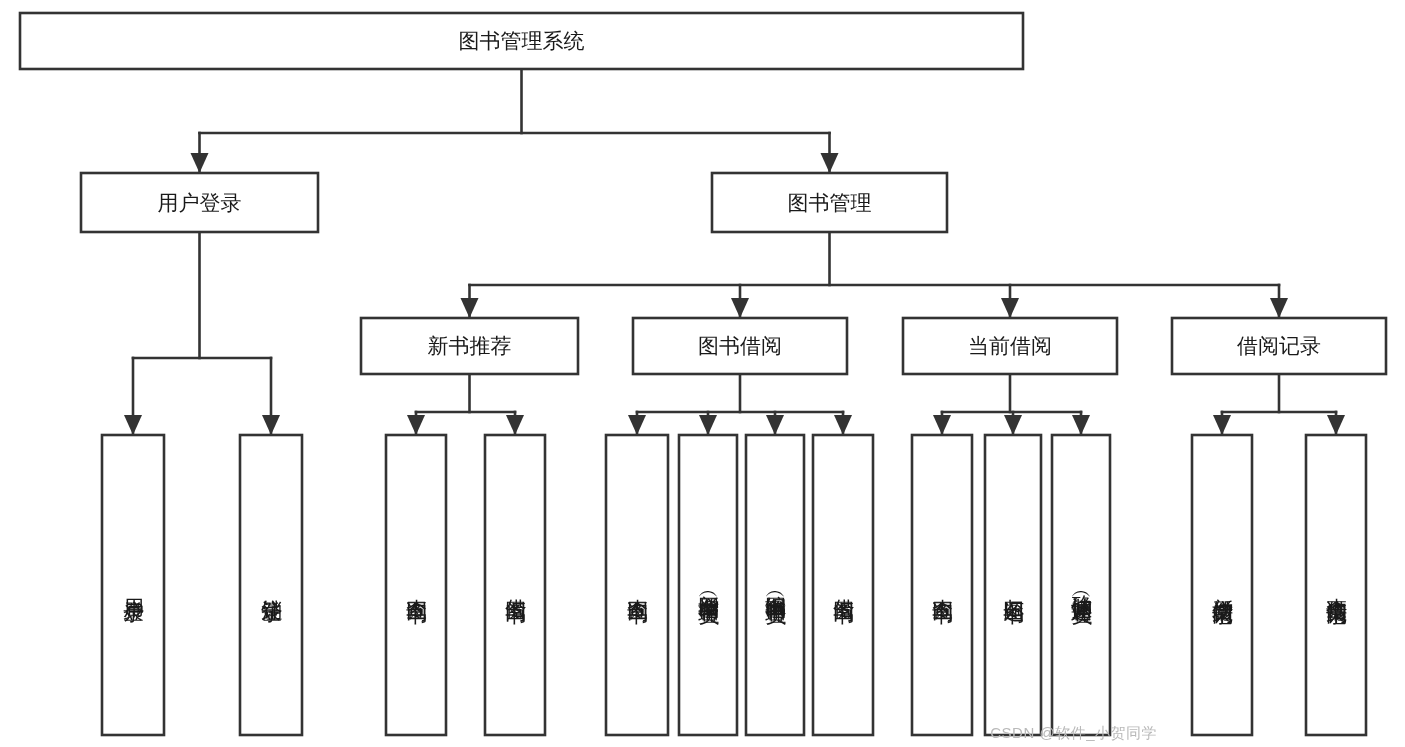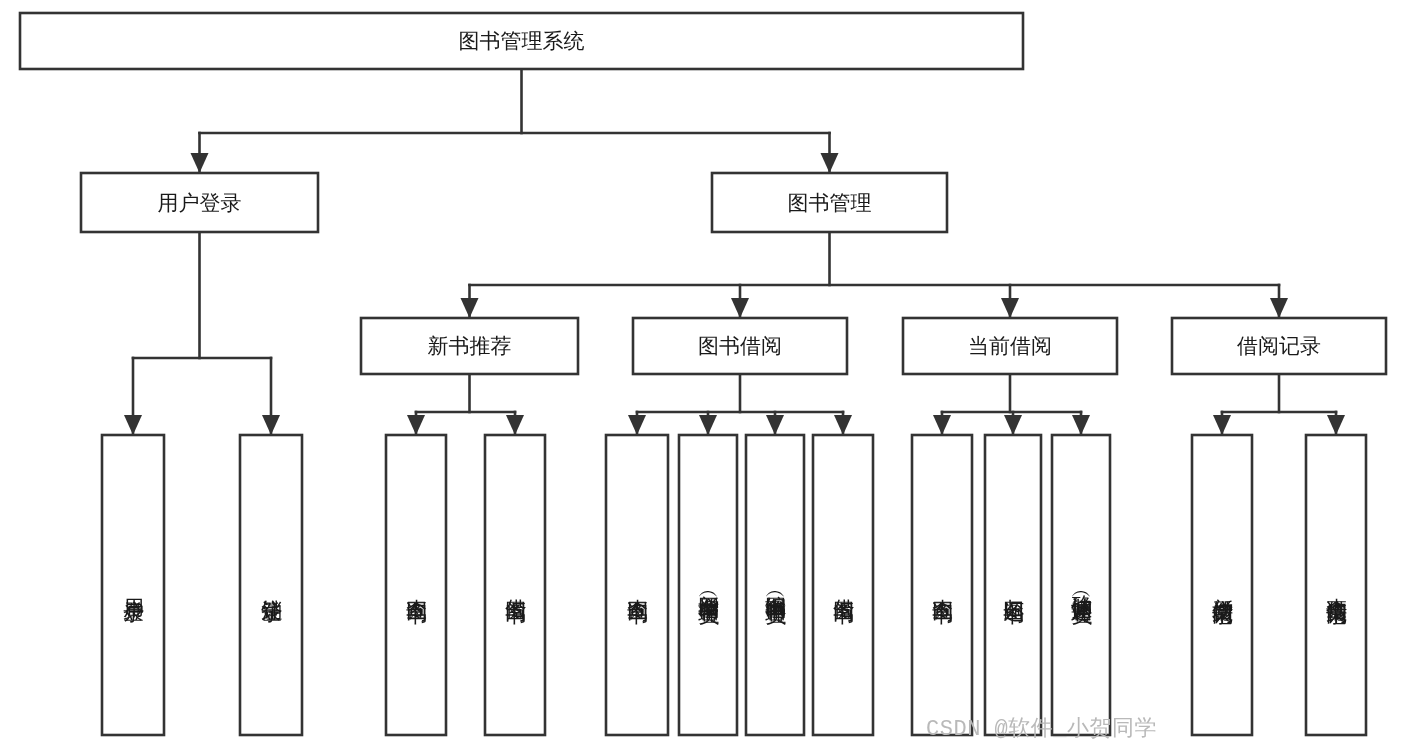--- a/index.html
+++ b/index.html
@@ -62,22 +62,22 @@
     font-size: 21px;
     line-height: 1.12;
     letter-spacing: 1.5px;
     color: #1a1a1a;
     white-space: nowrap;
   }
   .watermark {
     position: absolute;
     right: 8px;
     bottom: 4px;
-    font-family: Liberation Mono, monospace;
-    font-size: 22px;
+    font-family: Liberation Sans, sans-serif;
+    font-size: 15px;
     color: #b9b9b9;
     white-space: nowrap;
     letter-spacing: 0.5px;
   }
 </style>
 </head>
 <body>
 
 <div id="diagram-root">
 

